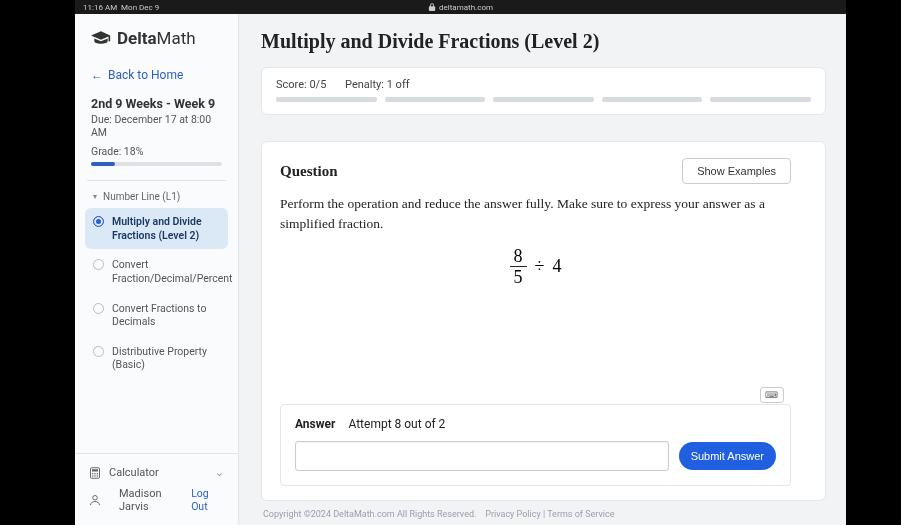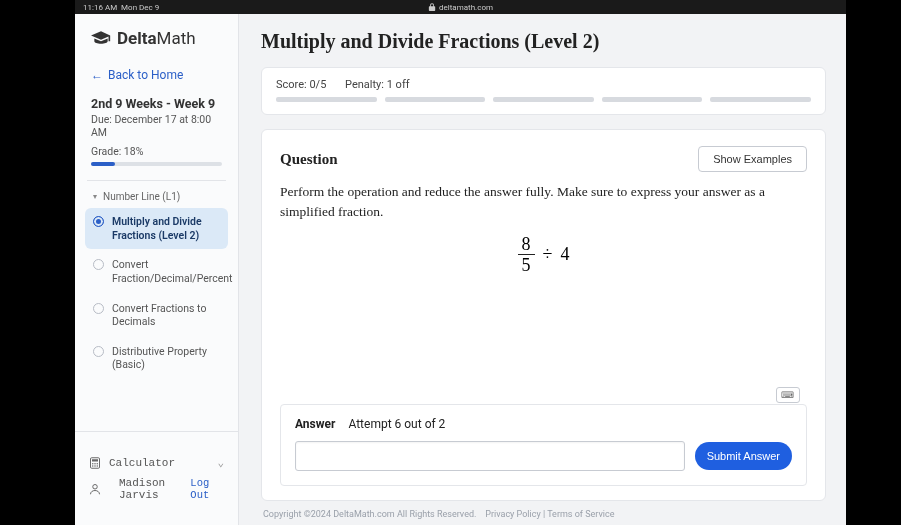--- a/index.html
+++ b/index.html
@@ -82,44 +82,44 @@
     width:11px; height:11px; border:1.5px solid #b7bcc5; border-radius:50%;
     flex:none; margin-top:1px;
   }
   .topic.active { background:#dbe9f7; color:#1b3a66; font-weight:600; }
   .topic.active .radio { border-color:#2b5fc7; background:#2b5fc7; box-shadow: inset 0 0 0 2px #dbe9f7;}
   .topic-label { line-height:1.3; }
   .topic-header { font-size:10px; color:#666; padding:4px 12px; display:flex; gap:6px; align-items:center;}
   .topic-header::before { content:"▾"; font-size:8px; color:#888;}
   .sidebar-footer {
     border-top:1px solid #e2e4e8;
-    padding: 20px 14px;
-    font-size: 11px; color:#555;font-family:Liberation Mono, monospace;
+    padding: 8px 14px;
+    font-size: 11px; color:#555;
   }
   .calc-row, .user-row { display:flex; align-items:center; gap:8px; padding:4px 0; cursor:pointer;}
   .user-row { justify-content: space-between; }
   .logout { color:#2b5fc7; font-size:10.5px; }
   .chev { margin-left:auto; color:#999; }
 
   
   .main { flex:1; padding: 16px 20px 4px 22px; display:flex; flex-direction:column; overflow:hidden;}
   .page-title { font-family: Georgia, "Times New Roman", serif; font-size: 20px; font-weight:700; color:#222; margin-bottom: 14px;}
   .score-card {
     background:#fff; border:1px solid #e4e6ea; border-radius:6px;
     padding: 10px 14px 12px 14px; margin-bottom: 14px;
   }
   .score-text { font-size:11px; color:#444; }
   .score-text .sep { margin: 0 8px; color:#444;}
   .seg-row { display:flex; gap:8px; margin-top:6px; }
   .seg { flex:1; height:5px; background:#d7dadf; border-radius:2px; }
 
   .question-card {
     background:#fff; border:1px solid #e4e6ea; border-radius:6px;
-    padding: 16px 18px 14px 18px; flex:1; position:relative;
-    display:flex; flex-direction:column;
+    padding: 16px 34px 14px 18px; flex:1; position:relative;
+    display:flex; flex-direction:column;margin-top:12px;
   }
   .q-head { display:flex; justify-content:space-between; align-items:center; margin-bottom:10px;}
   .q-title { font-family: Georgia, serif; font-size:15px; font-weight:700; color:#222;}
   .examples-btn {
     border:1px solid #c7cbd2; background:#fff; color:#333;
     font-size:11px; padding:6px 14px; border-radius:4px; cursor:pointer;
   }
   .q-body { font-family: Georgia, serif; font-size:13.5px; color:#222; line-height:1.45; }
   .math {
     font-family: Georgia, "Times New Roman", serif;
@@ -278,21 +278,21 @@
           <span>÷</span>
           <span>4</span>
         </div>
 
         <div class="answer-box">
           <div class="kbd-icon">
               <span>⌨</span>
             </div>
           <div class="ans-head">
             <b>Answer</b>
-            <span>Attempt 6 out of 2</span>
+            <span>Attempt 8 out of 2</span>
           </div>
           <div class="ans-row">
             <input class="ans-input" type="text" value="" style="">
             <button class="submit-btn">Submit Answer</button>
           </div>
         </div>
       </div>
 
       <div class="footer-legal">
         <span>Copyright ©2024 DeltaMath.com All Rights Reserved.</span>

